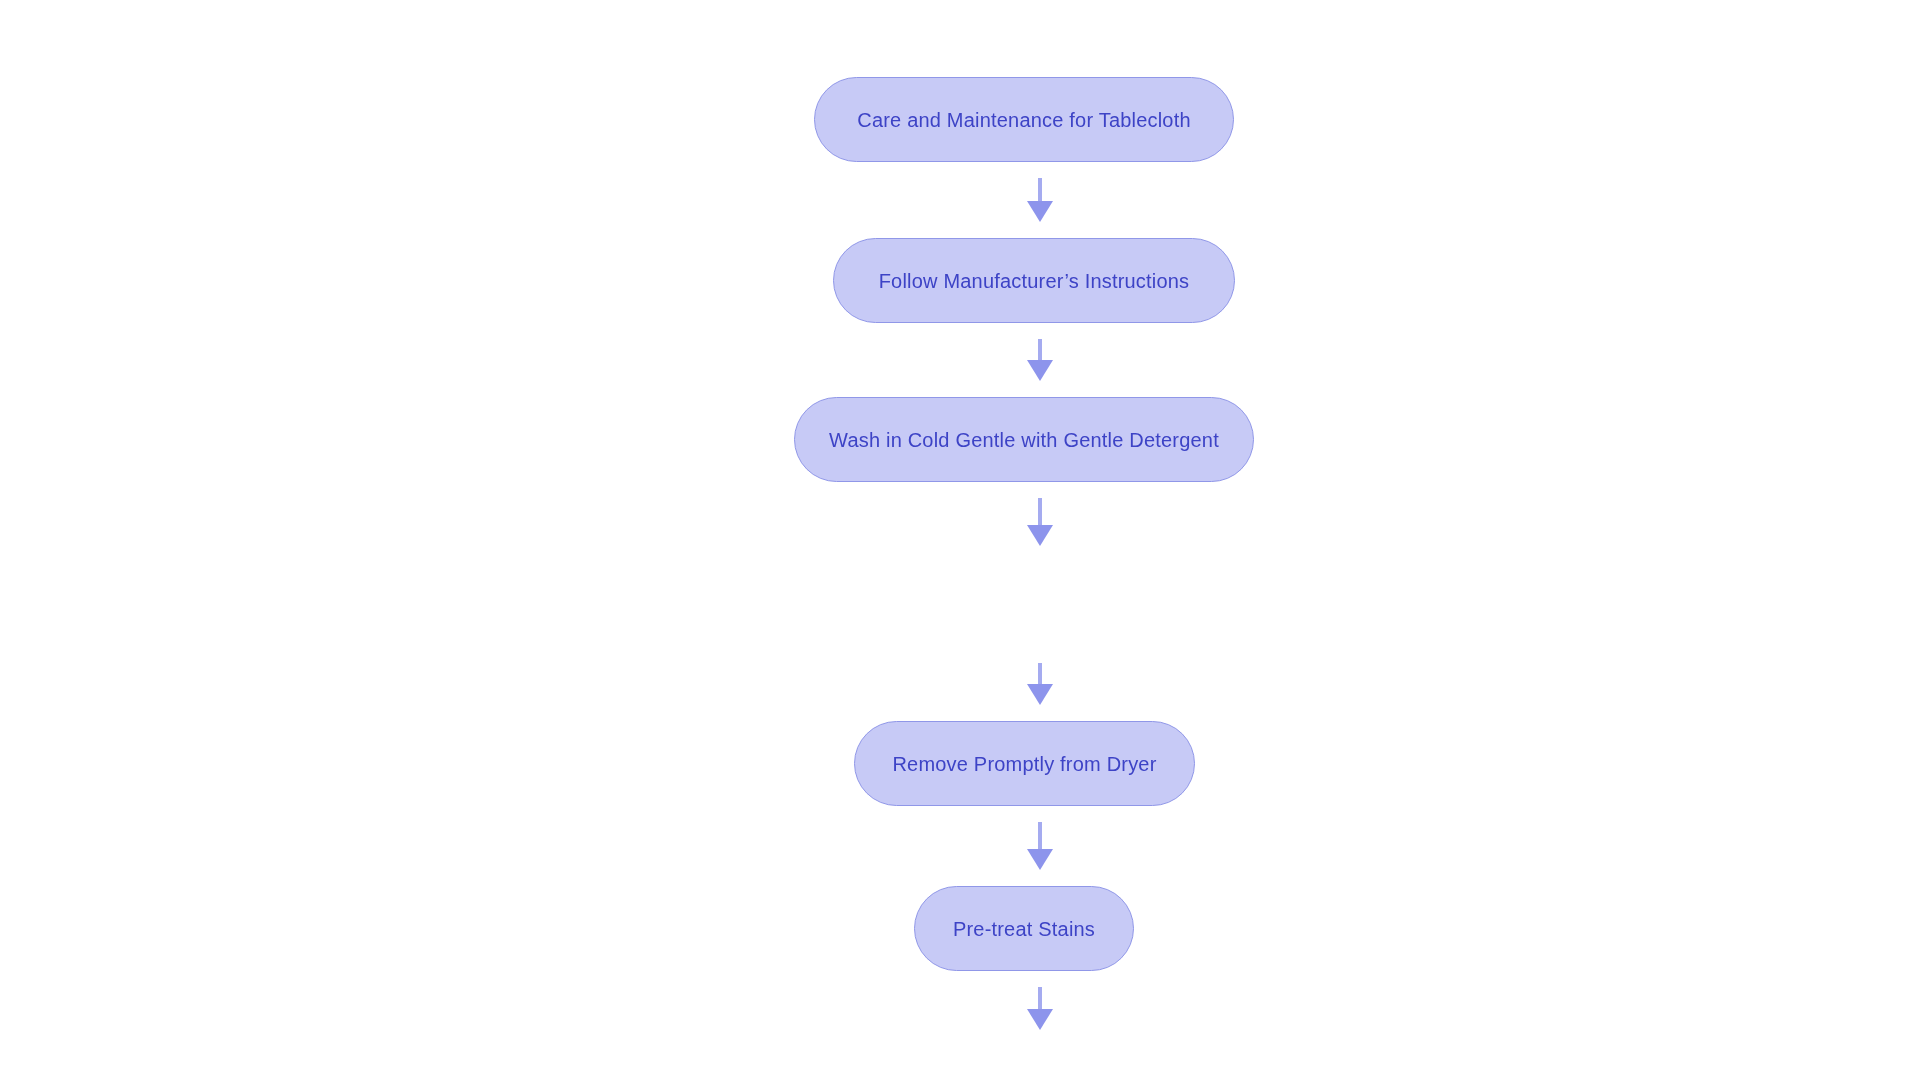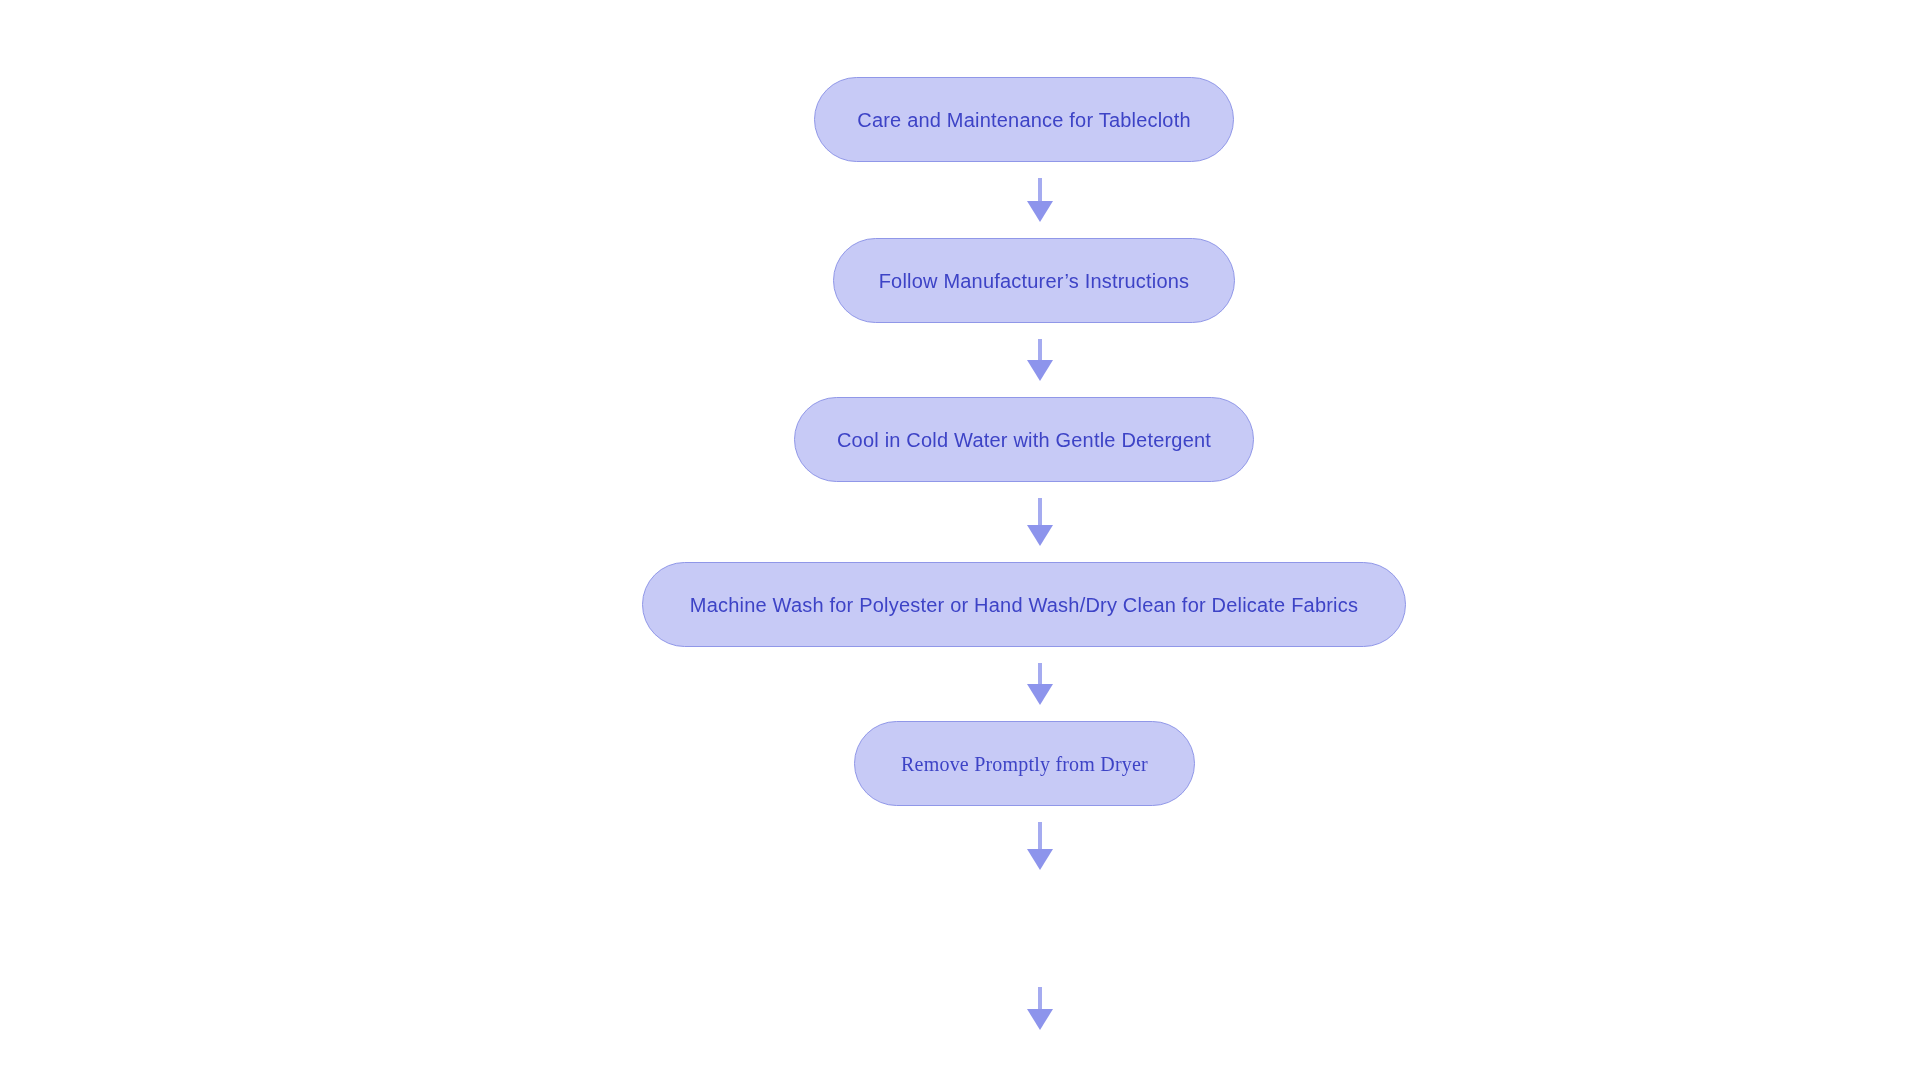--- a/index.html
+++ b/index.html
@@ -40,21 +40,21 @@
     letter-spacing: 0.2px;
     line-height: 1.2;
     padding: 0 20px;
     white-space: nowrap;
   }
   
   .node-1 { left: 750px; top: 13px;  width: 420px; }
   .node-2 { left: 769px; top: 174px; width: 402px; }
   .node-3 { left: 730px; top: 333px; width: 460px; }
   .node-4 { left: 578px; top: 498px; width: 764px; }
-  .node-5 { left: 790px; top: 657px; width: 341px; font-family: Liberation Serif, serif; }
+  .node-5 { left: 790px; top: 657px; width: 341px; }
   .node-6 { left: 850px; top: 822px; width: 220px; }
   .node-7 { left: 814px; top: 982px; width: 292px; }
 
   .connector {
     position: absolute;
     left: 947px;
     width: 26px;
   }
   .connector-1 { top: 98px;  height: 76px; }
   .connector-2 { top: 259px; height: 74px; }
@@ -96,46 +96,46 @@
   <div class="node node-2">
     <span class="node-label">Follow Manufacturer’s Instructions</span>
   </div>
 
   <div class="connector connector-2">
     <div class="arrow-stem"></div>
     <div class="arrow-head"></div>
   </div>
 
   <div class="node node-3">
-    <span class="node-label">Cool in Cold Water with Gentle Detergent</span>
+    <span class="node-label">Wash in Cold Gentle with Gentle Detergent</span>
   </div>
 
   <div class="connector connector-3">
     <div class="arrow-stem"></div>
     <div class="arrow-head"></div>
   </div>
 
-  <div class="node node-4">
-    <span class="node-label">Machine Wash for Polyester or Hand Wash/Dry Clean for Delicate Fabrics</span>
-  </div>
 
   <div class="connector connector-4">
     <div class="arrow-stem"></div>
     <div class="arrow-head"></div>
   </div>
 
   <div class="node node-5">
     <span class="node-label">Remove Promptly from Dryer</span>
   </div>
 
   <div class="connector connector-5">
     <div class="arrow-stem"></div>
     <div class="arrow-head"></div>
   </div>
 
+  <div class="node node-6">
+    <span class="node-label">Pre-treat Stains</span>
+  </div>
 
   <div class="connector connector-6">
     <div class="arrow-stem"></div>
     <div class="arrow-head"></div>
   </div>
 
 
 </div>
 
 </body></html>

